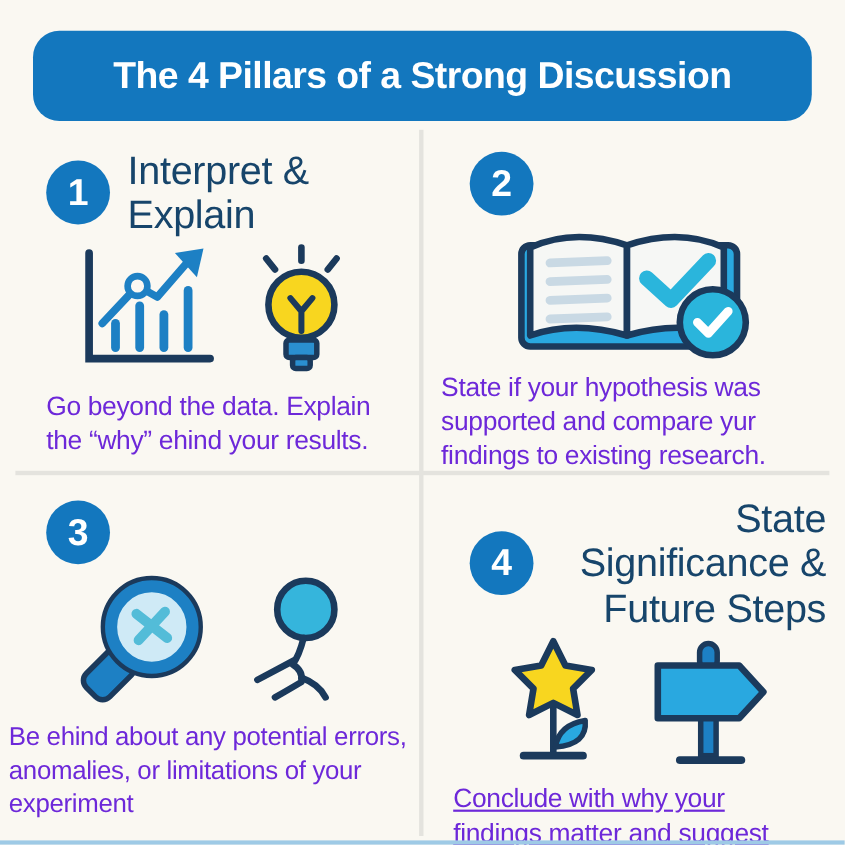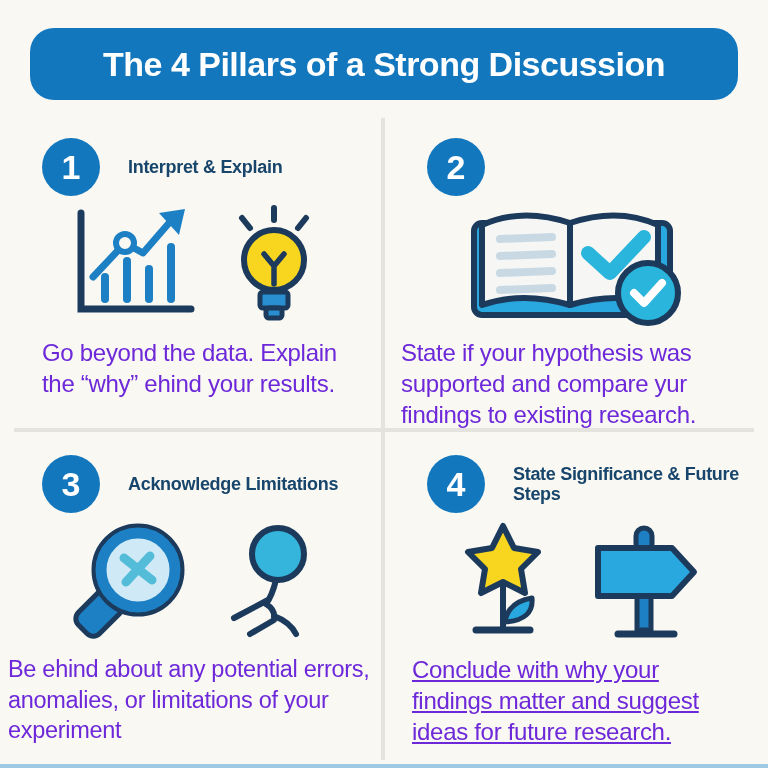--- a/index.html
+++ b/index.html
@@ -7,21 +7,21 @@
   body {
     font-family:"Liberation Sans", sans-serif;
     background:#faf8f2;
     position:relative;
     overflow:hidden;
   }
   .canvas { position:absolute; inset:0; background:#faf8f2; }
 
   
   .header {
-    position:absolute; left:30px; top:28px; width:708px; height:72px;
+    position:absolute; left:30px; top:28px; width:708px; height:82px;
     background:#1377be; border-radius:24px;
     display:flex; align-items:center; justify-content:center;
   }
   .header h1 {
     color:#ffffff; font-size:34px; font-weight:bold; letter-spacing:-0.5px;
     text-align:center; white-space:nowrap;
   }
 
   
   .divider-v { position:absolute; left:381px; top:118px; width:4px; height:642px; background:#e4e3de; }
@@ -39,26 +39,25 @@
     display:flex; align-items:center; gap:16px;
     padding:20px 10px 0 42px; min-height:84px;
   }
   .num-circle {
     flex:0 0 auto; width:58px; height:58px; border-radius:50%;
     background:#1377be; color:#ffffff;
     display:flex; align-items:center; justify-content:center;
     font-size:34px; font-weight:bold;
   }
   .quad-title {
-    color:#17456b; font-size:18px; font-weight:bold; line-height:1.12;
+    color:#17456b; font-size:36px; font-weight:normal; line-height:1.12;
     letter-spacing:-0.3px;
-    margin-left:12px;
   }
   .q3 .quad-title { max-width:215px; }
-  .q4 .quad-title { max-width:250px; }
+  .q4 .quad-title { max-width:250px;text-align:right; }
 
   .icon-row {
     height:126px; display:flex; align-items:center; justify-content:center;
     gap:28px; margin-top:2px;
   }
   .icon-row svg { display:block; }
 
   .quad-desc {
     margin:10px auto 0; text-align:left;
     color:#6d28d9; font-size:24px; line-height:1.3; letter-spacing:-0.3px;
@@ -132,21 +131,20 @@
           <path d="M174 92 L184 102 L202 82" fill="none" stroke="#ffffff" stroke-width="8" stroke-linecap="round" stroke-linejoin="round"></path>
         </svg>
       </span>
     </div>
     <p class="quad-desc">State if your hypothesis was supported and compare yur findings to existing research.</p>
   </section>
 
   <section class="quad q3">
     <div class="quad-head">
       <div class="num-circle">3</div>
-      <div class="quad-title">Acknowledge Limitations</div>
     </div>
     <div class="icon-row">
       <span>
         <svg width="120" height="118" viewBox="0 0 120 118">
           <rect x="8" y="76" width="46" height="30" rx="9" transform="rotate(-45 31 91)" fill="#1d80c4" stroke="#1b3a5c" stroke-width="5"></rect>
           <circle cx="70" cy="48" r="38" fill="#cfeaf6" stroke="#1d80c4" stroke-width="13"></circle>
           <circle cx="70" cy="48" r="44.5" fill="none" stroke="#1b3a5c" stroke-width="4"></circle>
           <path d="M56 36 L84 58 M82 34 L58 60" stroke="#53bcd8" stroke-width="9" stroke-linecap="round"></path>
         </svg>
       </span>

